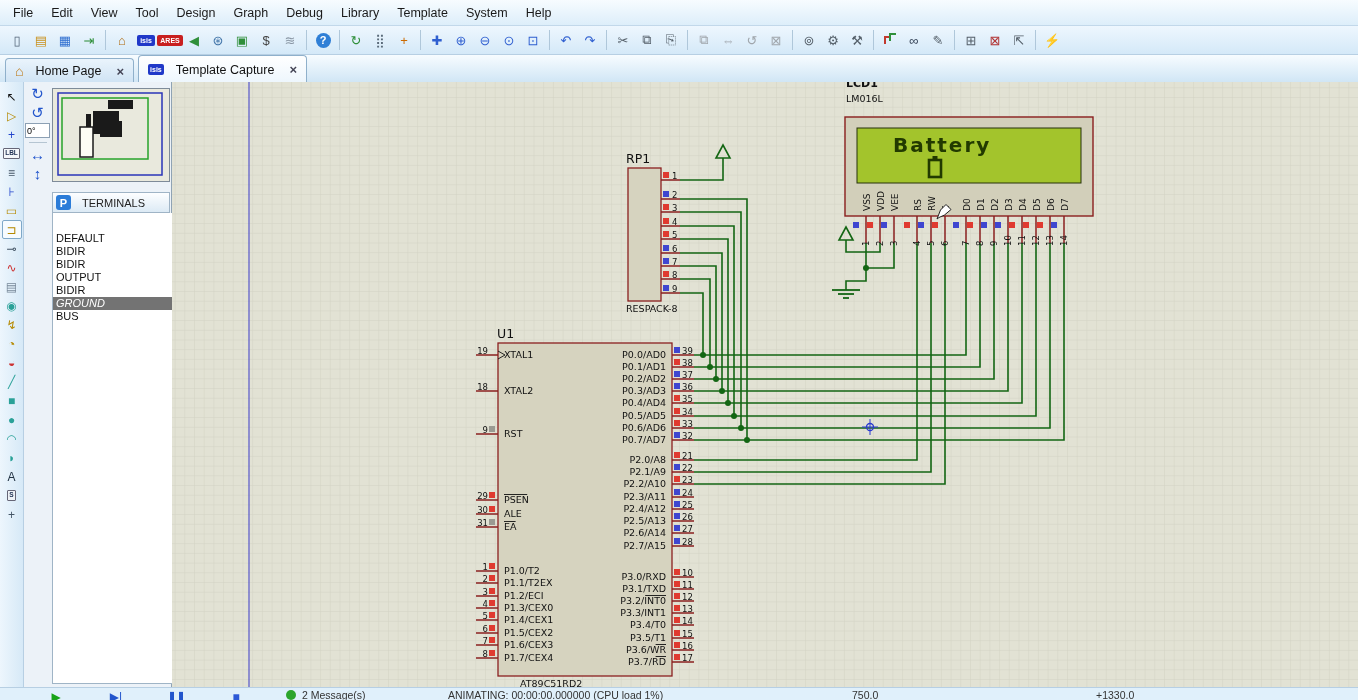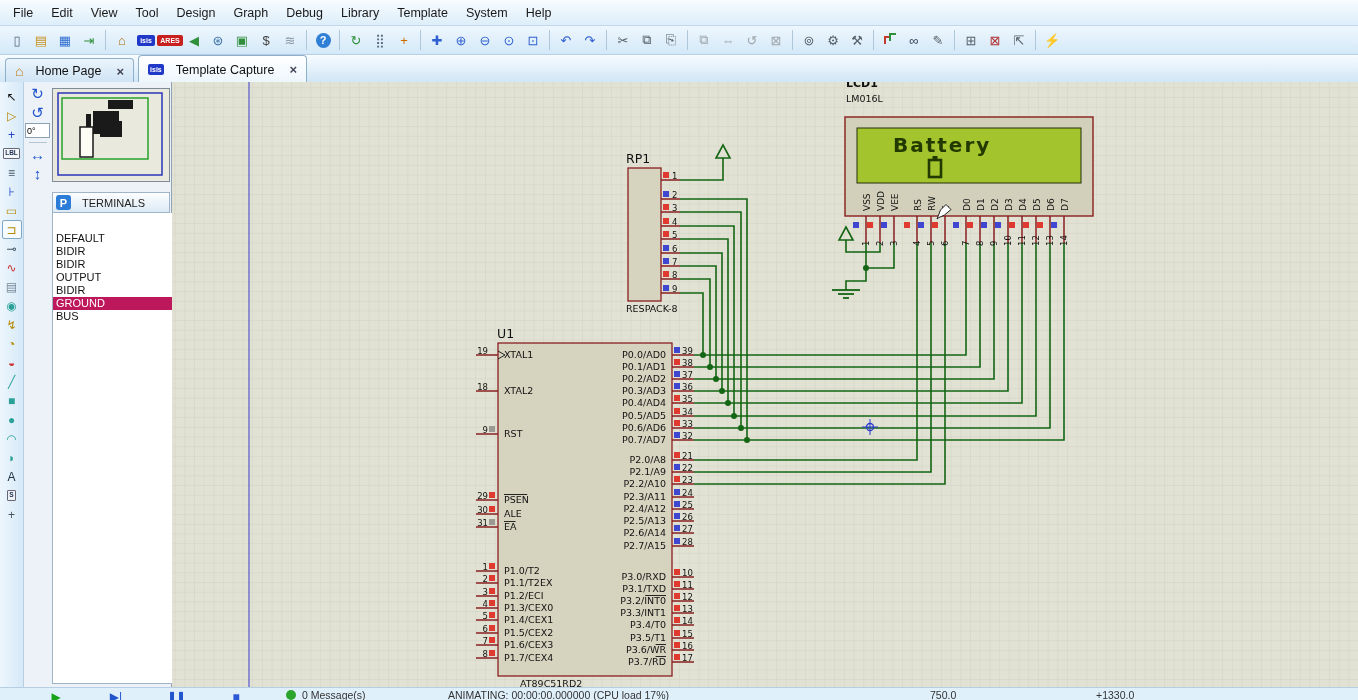--- a/index.html
+++ b/index.html
@@ -50,21 +50,21 @@
   .preview{position:absolute;left:28px;top:6px;width:118px;height:94px;background:#e9e9dd;
            border:1px solid #7e8b99;box-sizing:border-box;}
   .sel-header{position:absolute;left:28px;top:110px;width:118px;height:21px;box-sizing:border-box;
               background:linear-gradient(#fdfeff,#dceaf5);border:1px solid #9fb4c6;display:flex;align-items:center;}
   .p-badge{width:15px;height:15px;background:#2b7cd8;color:#fff;border-radius:3px;font-weight:bold;font-size:11px;
            display:flex;align-items:center;justify-content:center;margin:0 3px;border:none;padding:0;}
   .sel-title{flex:1;text-align:center;font-size:11px;color:#222;padding-right:16px;}
   .sel-list{position:absolute;left:28px;top:131px;width:136px;bottom:4px;background:#fff;
             border:1px solid #9fb4c6;border-top:none;box-sizing:border-box;font-size:11px;padding-top:19px;}
   .sel-item{height:13px;line-height:13px;padding-left:3px;color:#111;cursor:default;}
-  .sel-item.selected{background:#be185d;color:#fff;}
+  .sel-item.selected{background:#737373;color:#fff;font-style:italic;}
   .canvas{position:absolute;left:172px;top:0;right:0;bottom:0;overflow:hidden;}
   
   .statusbar{position:absolute;left:0;bottom:0;width:1358px;height:12px;background:#e0f0fb;
              border-top:1px solid #b7cfe3;overflow:hidden;font-size:10.5px;color:#333;}
   .sim-btn{position:absolute;top:1px;width:20px;height:16px;text-align:center;background:none;border:none;
            font-size:12px;padding:0;cursor:default;}
   .status-dot{position:absolute;left:286px;top:2px;width:10px;height:10px;border-radius:50%;background:#2ca52c;}
   .status-text{position:absolute;top:1px;white-space:nowrap;}
   svg text{font-family:"DejaVu Sans",sans-serif;}
 </style>
@@ -657,18 +657,18 @@
       </svg>
     </div>
   </div>
 
   <div class="statusbar">
     <button class="sim-btn" style="left:46px;color:#18a318">▶</button>
     <button class="sim-btn" style="left:106px;color:#2255cc">▶|</button>
     <button class="sim-btn" style="left:166px;color:#2255cc;letter-spacing:-1px">❚❚</button>
     <button class="sim-btn" style="left:226px;color:#2d59d6">■</button>
     <span class="status-dot"></span>
-    <span class="status-text" style="left:302px">0 Message(s)</span>
-    <span class="status-text" style="left:448px">ANIMATING: 00:00:00.000000 (CPU load 17%)</span>
-    <span class="status-text" style="left:930px">750.0</span>
+    <span class="status-text" style="left:302px">2 Message(s)</span>
+    <span class="status-text" style="left:448px">ANIMATING: 00:00:00.000000 (CPU load 1%)</span>
+    <span class="status-text" style="left:852px">750.0</span>
     <span class="status-text" style="left:1096px">+1330.0</span>
   </div>
 </div>
 
 </body></html>

